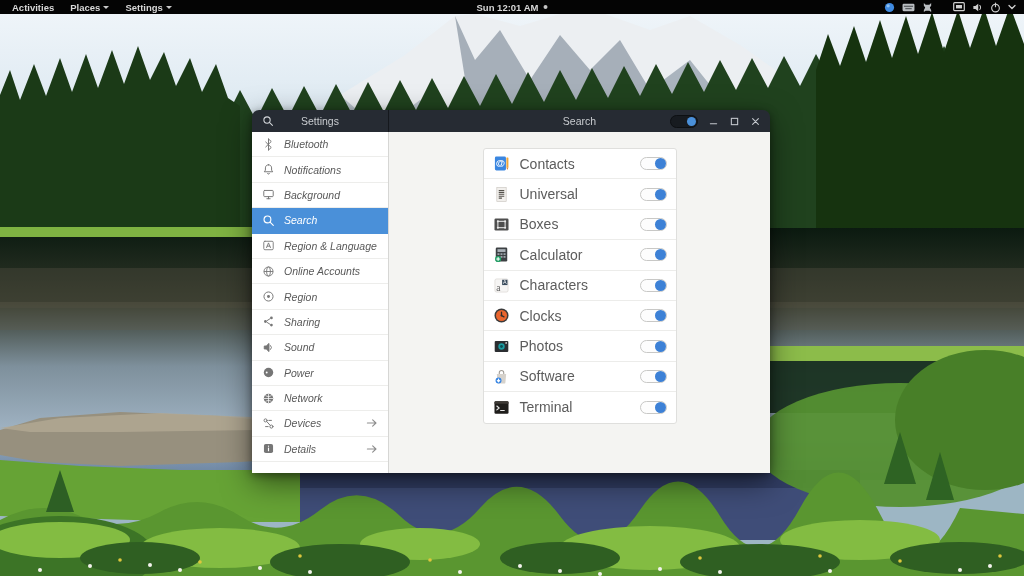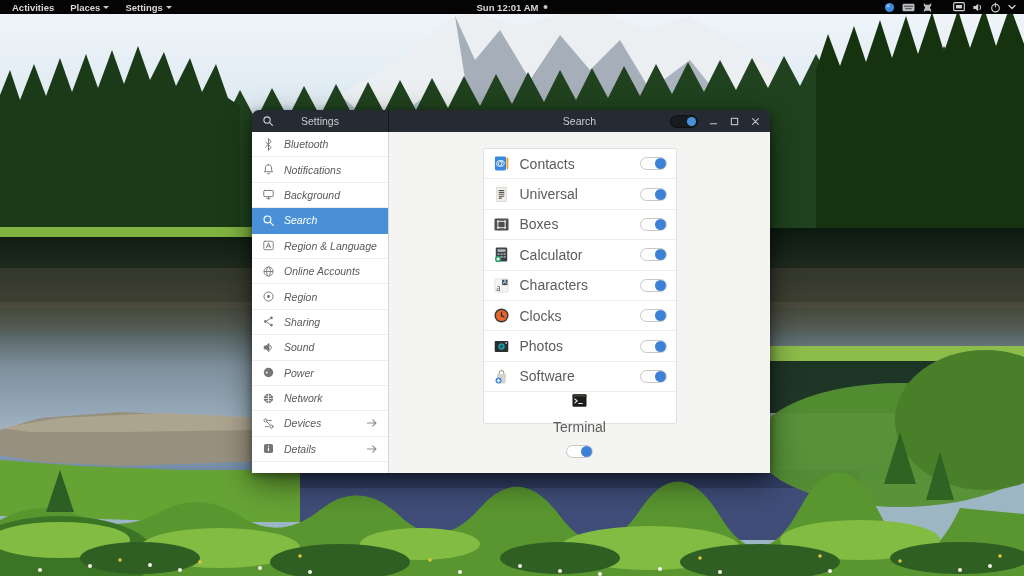--- a/index.html
+++ b/index.html
@@ -47,21 +47,21 @@
   .side-item .s-label{font-size:10.5px;color:#595959;white-space:nowrap;font-style:italic;}
   .side-item.selected{background:#4a90d9;border-bottom-color:#4a90d9;color:#ffffff;}
   .side-item.selected .s-label{color:#ffffff;}
   .side-icon{width:13px;height:13px;flex:none;}
   .side-arrow{margin-left:auto;display:none;color:#8d8d8d;}
   .side-item.has-arrow .side-arrow{display:block;}
   
   .content{flex:1;background:#f4f4f2;display:flex;justify-content:center;overflow:hidden;}
   .card{margin-top:16px;width:192px;background:#ffffff;border:1px solid #dfdfdd;border-radius:3px;align-self:flex-start;}
   .row{height:30.4px;box-sizing:border-box;display:flex;align-items:center;gap:10px;padding:0 9px;border-bottom:1px solid #ececea;}
-  .row:last-child{border-bottom:none;flex-direction:column;}
+  .row:last-child{border-bottom:none;}
   .app-icon{width:17px;height:17px;flex:none;}
   .row .r-label{flex:1;font-size:14px;color:#5c5c5c;}
   .row-toggle{width:27px;height:13px;border-radius:7px;background:#fdfdfd;border:1px solid #c8c8c6;position:relative;box-sizing:border-box;flex:none;}
   .row-toggle .knob{position:absolute;top:0px;width:11px;height:11px;border-radius:50%;background:#3d81d6;border:0;}
   .row-toggle.on .knob{right:0px;}
   svg{display:block;}
 </style>
 </head>
 <body>
 

